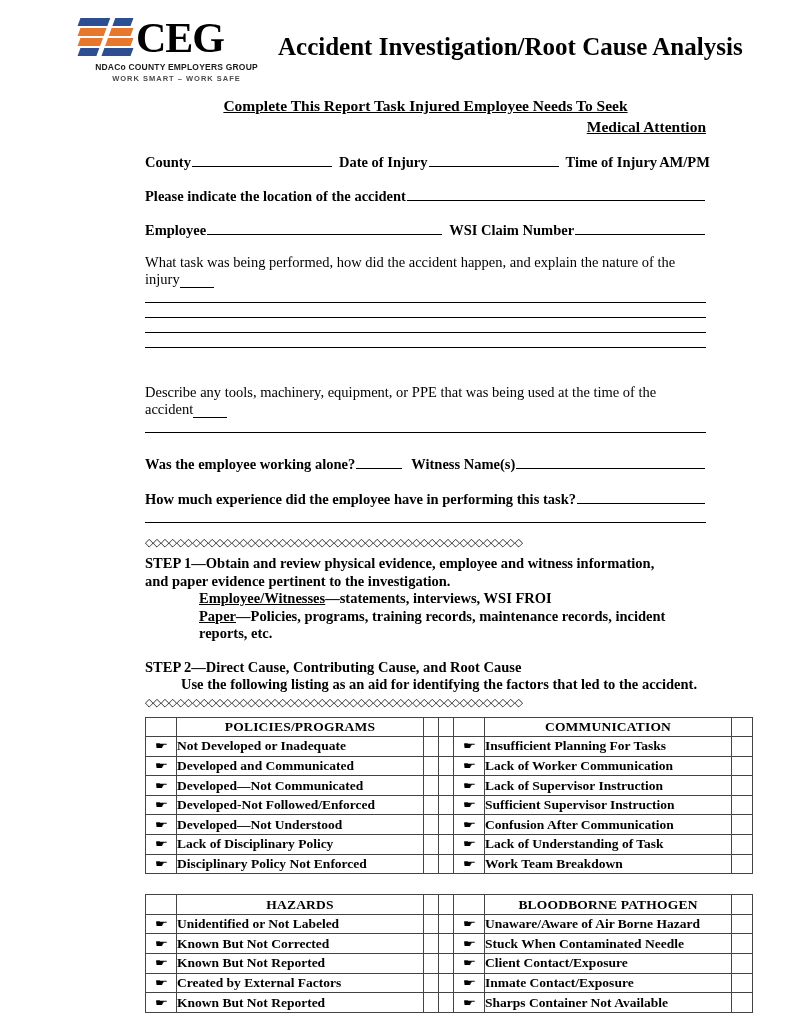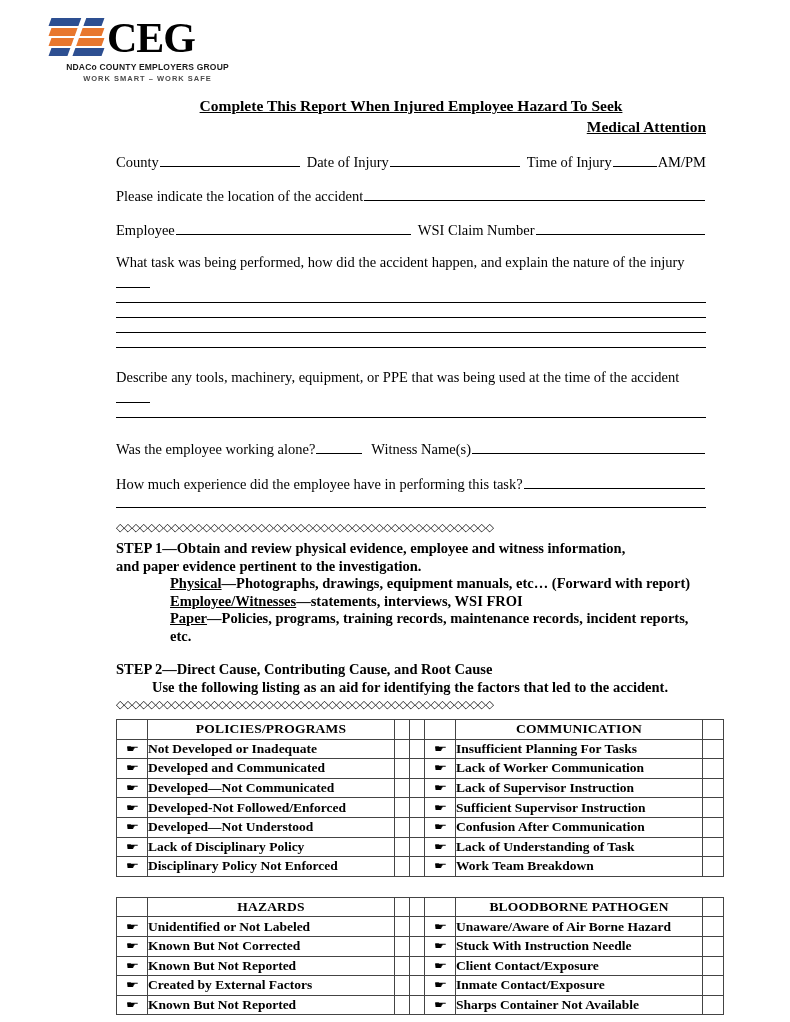--- a/index.html
+++ b/index.html
@@ -14,20 +14,21 @@
     color: #000000;
     position: relative;
     overflow: hidden;
   }
 
   .page {
     width: 790px;
     height: 1022px;
     position: relative;
     box-sizing: border-box;
+    padding-left: 29px;
   }
 
   
   .header {
     display: flex;
     align-items: flex-start;
     padding: 16px 0 0 0;
   }
   .logo-block {
     width: 195px;
@@ -126,21 +127,21 @@
   .body-wrap {
     padding: 0 84px 0 116px;
     font-size: 14.5px;
   }
   .frow {
     display: flex;
     align-items: baseline;
     white-space: nowrap;
     margin-top: 15px;
   }
-  .lbl { flex: 0 0 auto; }
+  .lbl { flex: 0 0 auto; font-weight: bold; }
   .fill {
     border-bottom: 1px solid #000;
     flex: 0 0 auto;
     height: 14px;
     margin: 0 1px;
   }
   .fill.grow { flex: 1 1 auto; }
   .fullline {
     border-bottom: 1px solid #000;
     height: 0;
@@ -247,24 +248,27 @@
           <div class="stripe s2" style="background:#e8772e"></div>
           <div class="stripe s3" style="background:#e8772e"></div>
           <div class="stripe s4" style="background:#2d4f91"></div>
           <div class="notch"></div>
         </div>
         <div class="ceg-word">CEG</div>
       </div>
       <div class="logo-tag1">NDACo COUNTY EMPLOYERS GROUP</div>
       <div class="logo-tag2">WORK SMART – WORK SAFE</div>
     </div>
+    <div class="title-block">
+      <div class="doc-title">Accident Investigation/Root Cause Analysis</div>
+    </div>
   </div>
 
   <div class="subtitle-wrap">
-    <div class="subtitle-line1"><span class="u">Complete This Report When Injured Employee Hazard To Seek</span></div>
+    <div class="subtitle-line1"><span class="u">Complete This Report Task Injured Employee Needs To Seek</span></div>
     <div class="subtitle-line2"><span class="u">Medical Attention</span></div>
   </div>
 
   <div class="body-wrap">
 
     <div class="frow">
       <span class="lbl">County</span>
       <span class="fill" style="width:140px"></span>
       <span class="lbl" style="padding-left:6px">Date of Injury</span>
       <span class="fill" style="width:130px"></span>
@@ -286,21 +290,21 @@
     </div>
 
     <div class="wrapq">
       <span>What task was being performed, how did the accident happen, and explain the nature of the injury</span><span class="tail" style="width:34px"></span>
       <div class="fullline"></div>
       <div class="fullline"></div>
       <div class="fullline"></div>
       <div class="fullline"></div>
     </div>
 
-    <div class="wrapq" style="margin-top:21px">
+    <div class="wrapq" style="margin-top:36px">
       <span>Describe any tools, machinery, equipment, or PPE that was being used at the time of the accident</span><span class="tail" style="width:34px"></span>
       <div class="fullline"></div>
     </div>
 
     <div class="frow" style="margin-top:21px">
       <span class="lbl">Was the employee working alone?</span>
       <span class="fill" style="width:46px"></span>
       <span class="lbl" style="padding-left:8px">Witness Name(s)</span>
       <span class="fill grow"></span>
     </div>
@@ -311,21 +315,20 @@
         <span class="fill grow"></span>
       </div>
       <div class="fullline"></div>
     </div>
 
     <div class="diamonds">◇◇◇◇◇◇◇◇◇◇◇◇◇◇◇◇◇◇◇◇◇◇◇◇◇◇◇◇◇◇◇◇◇◇◇◇◇◇◇◇◇◇◇◇◇◇◇◇</div>
 
     <div class="step">
       <div class="indent1">STEP 1—Obtain and review physical evidence, employee and witness information,</div>
       <div class="indent1">and paper evidence pertinent to the investigation.</div>
-      <div class="indent2"><span class="u">Physical</span><span>—Photographs, drawings, equipment manuals, etc… (Forward with report)</span></div>
       <div class="indent2"><span class="u">Employee/Witnesses</span><span>—statements, interviews, WSI FROI</span></div>
       <div class="indent2"><span class="u">Paper</span><span>—Policies, programs, training records, maintenance records, incident reports, etc.</span></div>
     </div>
 
     <div class="step" style="margin-top:16px">
       <div class="indent1">STEP 2—Direct Cause, Contributing Cause, and Root Cause</div>
       <div class="indent3">Use the following listing as an aid for identifying the factors that led to the accident.</div>
     </div>
 
     <div class="diamonds" style="margin-top:3px">◇◇◇◇◇◇◇◇◇◇◇◇◇◇◇◇◇◇◇◇◇◇◇◇◇◇◇◇◇◇◇◇◇◇◇◇◇◇◇◇◇◇◇◇◇◇◇◇</div>
@@ -429,21 +432,21 @@
               <td class="c-box"><span class="hand">☛</span></td>
               <td class="c-lbl">Unaware/Aware of Air Borne Hazard</td>
               <td class="c-end"></td>
             </tr>
             <tr>
               <td class="c-box"><span class="hand">☛</span></td>
               <td class="c-lbl">Known But Not Corrected</td>
               <td class="c-gap"></td>
               <td class="c-gap2"></td>
               <td class="c-box"><span class="hand">☛</span></td>
-              <td class="c-lbl">Stuck With Instruction Needle</td>
+              <td class="c-lbl">Stuck When Contaminated Needle</td>
               <td class="c-end"></td>
             </tr>
             <tr>
               <td class="c-box"><span class="hand">☛</span></td>
               <td class="c-lbl">Known But Not Reported</td>
               <td class="c-gap"></td>
               <td class="c-gap2"></td>
               <td class="c-box"><span class="hand">☛</span></td>
               <td class="c-lbl">Client Contact/Exposure</td>
               <td class="c-end"></td>

